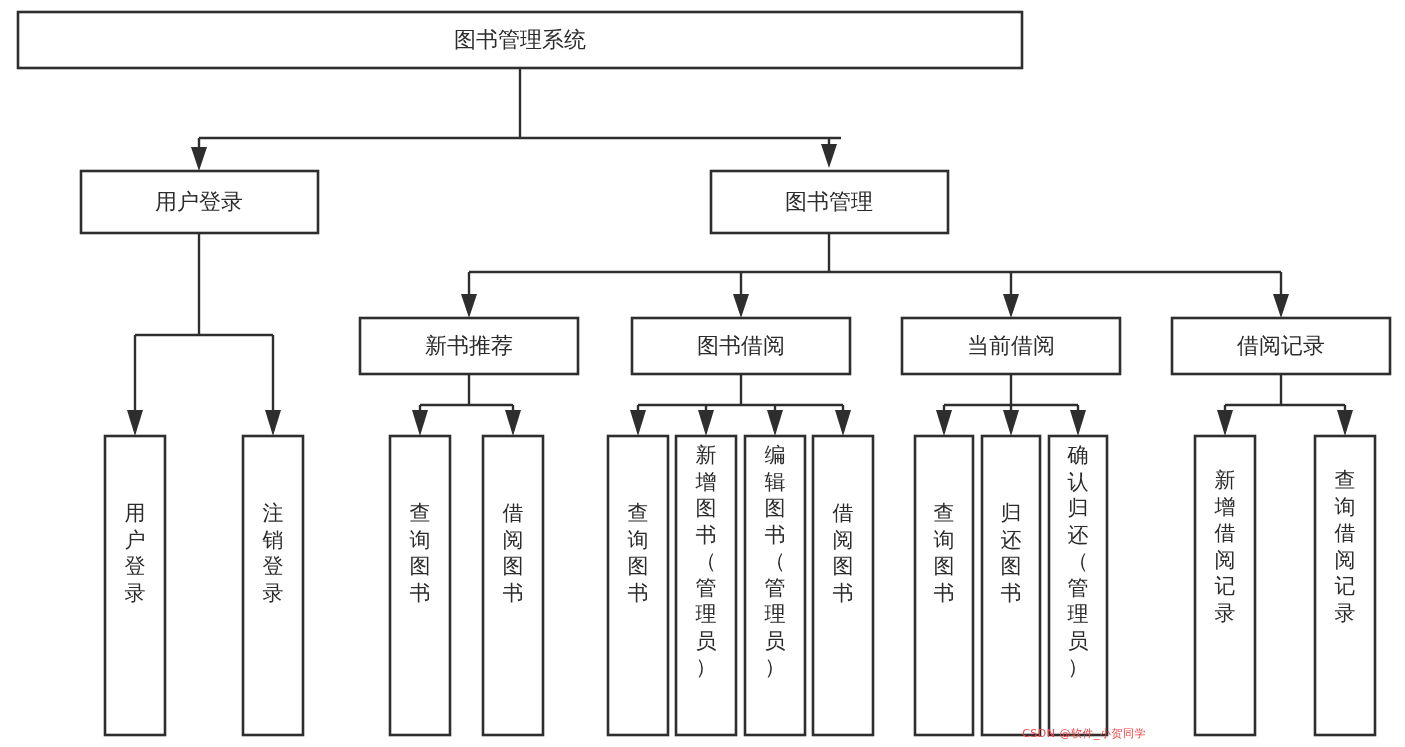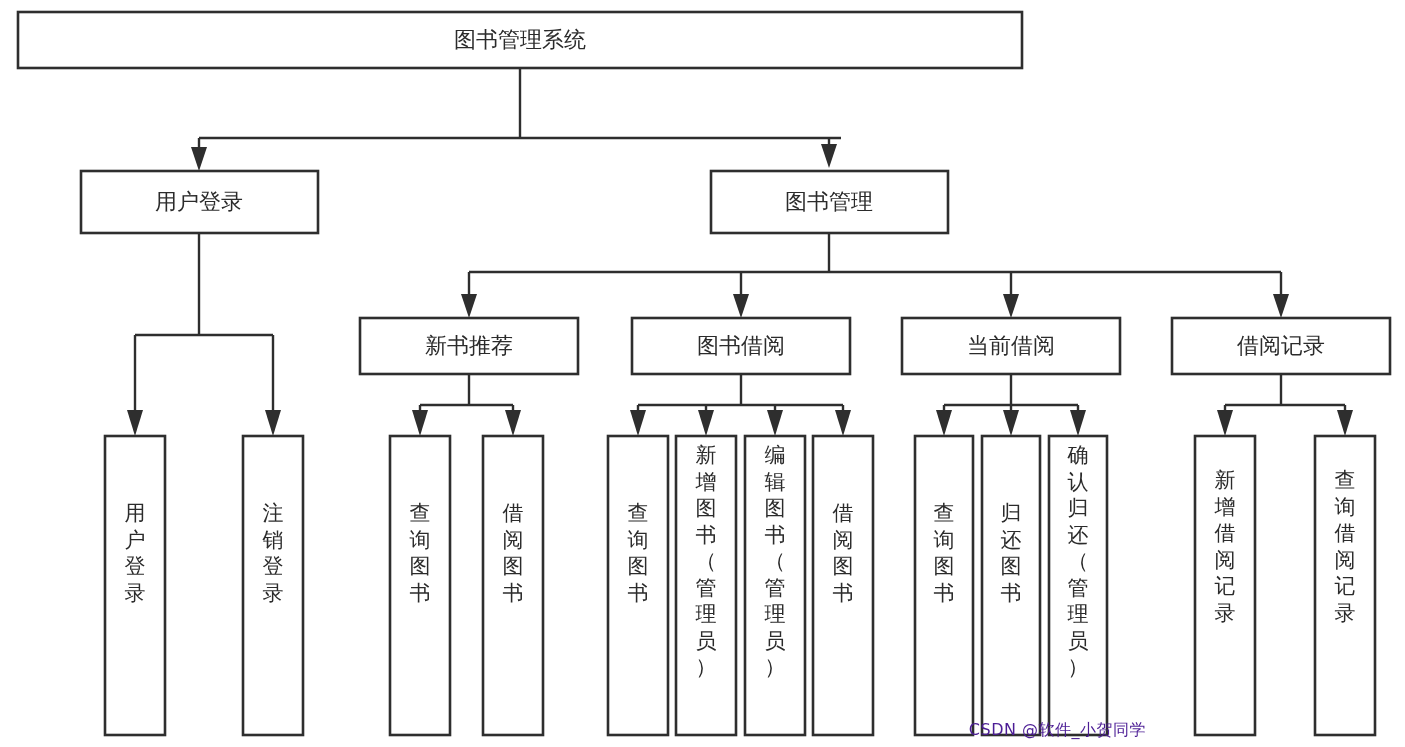--- a/index.html
+++ b/index.html
@@ -57,22 +57,22 @@
     font-family: "DejaVu Sans", "Liberation Sans", sans-serif;
     font-size: 21px;
     fill: #2b2b2b;
     text-anchor: middle;
   }
   .watermark {
     position: absolute;
     right: 14px;
     bottom: 6px;
     font-family: "DejaVu Sans", "Liberation Sans", sans-serif;
-    font-size: 16px;
-    color: #4c1d95;
+    font-size: 11px;
+    color: #ef4444;
     white-space: nowrap;
     letter-spacing: 0.5px;
   }
 </style>
 </head>
 <body>
 
 <div id="diagram-root">
 
   <svg class="flow" viewBox="0 0 1405 747" xmlns="http://www.w3.org/2000/svg">

